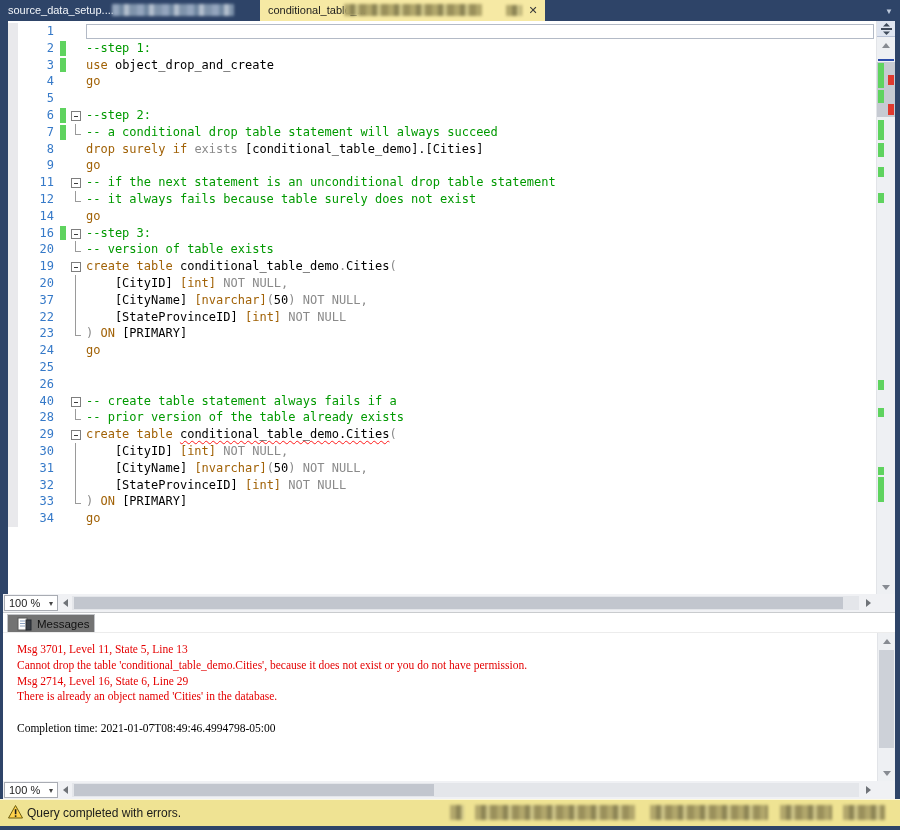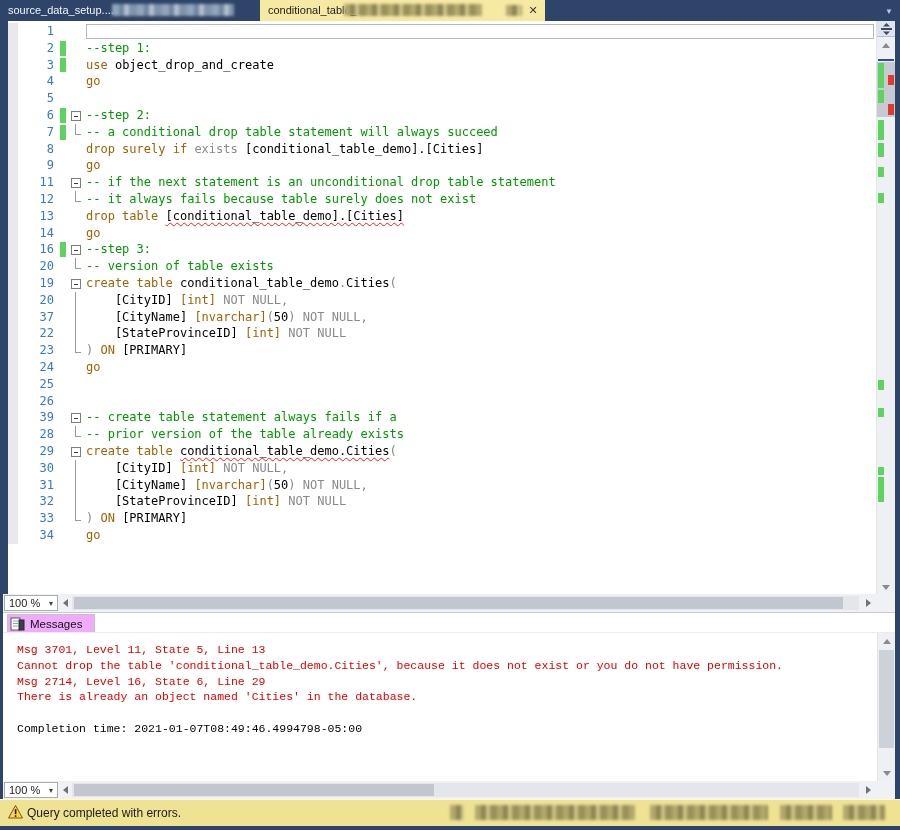--- a/index.html
+++ b/index.html
@@ -73,25 +73,25 @@
   .tri-left{border-top:4px solid transparent;border-bottom:4px solid transparent;border-right:5px solid #6f7378}
   .tri-right{border-top:4px solid transparent;border-bottom:4px solid transparent;border-left:5px solid #6f7378}
   .htrack{flex:1;height:14px;background:#e4e6ea;position:relative;margin-right:2px}
   .hthumb{position:absolute;top:1px;bottom:1px;background:#c2c6ce}
   .ebar .hthumb{left:2px;right:16px}
   .mbar .hthumb{left:2px;width:360px}
   .hcorner{width:20px;height:18px;flex:none;background:#f0f1f4}
 
   
   .mtabs{position:absolute;left:3px;top:612px;right:5px;height:20px;background:#fff;border-top:1px solid #c9cbce}
-  .mtab{position:absolute;left:4px;top:1px;width:88px;height:19px;background:#f0abfc;
+  .mtab{position:absolute;left:4px;top:1px;width:88px;height:19px;background:#737373;
         border:1px solid #c2c4c8;border-bottom:none;display:flex;align-items:center;gap:5px;
-        padding-left:2px;font-size:11.5px;color:#111;box-sizing:border-box}
+        padding-left:9px;font-size:11.5px;color:#111;box-sizing:border-box}
   .mcontent{position:absolute;left:3px;top:632px;right:5px;height:149px;background:#fff;border-top:1px solid #ececec}
-  #msg-lines{position:absolute;left:14px;top:9px;right:26px;font-family:Liberation Mono, monospace;
+  #msg-lines{position:absolute;left:14px;top:9px;right:26px;font-family:Liberation Serif, serif;
              font-size:11.5px;line-height:15.8px;white-space:pre}
   .mline.err{color:#e40000}
   .mvscroll{position:absolute;right:0;top:0;bottom:0;width:17px;background:#eef0f3;border-left:1px solid #e2e4e8}
   .mv-up{position:absolute;left:0;right:0;top:6px}
   .mv-down{position:absolute;left:0;right:0;bottom:6px}
   .mvthumb{position:absolute;left:1px;right:1px;top:17px;height:98px;background:#cdd1d8}
 
   
   .statusbar{position:absolute;left:0;top:799px;width:900px;height:31px;box-sizing:border-box;
              background:#efe393;border-top:1px solid #fdf9e0;border-bottom:4px solid #2e4468}
@@ -124,33 +124,32 @@
       <div class="eline"><div class="ind"></div><div class="lnum">2</div><div class="chbar on"></div><div class="fold"></div><div class="etext"><span class="tk-com">--step 1:</span></div></div>
       <div class="eline"><div class="ind"></div><div class="lnum">3</div><div class="chbar on"></div><div class="fold"></div><div class="etext"><span class="tk-kw">use</span><span class="tk-id"> object_drop_and_create</span></div></div>
       <div class="eline"><div class="ind"></div><div class="lnum">4</div><div class="chbar"></div><div class="fold"></div><div class="etext"><span class="tk-kw">go</span></div></div>
       <div class="eline"><div class="ind"></div><div class="lnum">5</div><div class="chbar"></div><div class="fold"></div><div class="etext"></div></div>
       <div class="eline"><div class="ind"></div><div class="lnum">6</div><div class="chbar on"></div><div class="fold fold-s"></div><div class="etext"><span class="tk-com">--step 2:</span></div></div>
       <div class="eline"><div class="ind"></div><div class="lnum">7</div><div class="chbar on"></div><div class="fold fold-e"></div><div class="etext"><span class="tk-com">-- a conditional drop table statement will always succeed</span></div></div>
       <div class="eline"><div class="ind"></div><div class="lnum">8</div><div class="chbar"></div><div class="fold"></div><div class="etext"><span class="tk-kw">drop surely if</span><span class="tk-gy"> exists</span><span class="tk-id"> [conditional_table_demo].[Cities]</span></div></div>
       <div class="eline"><div class="ind"></div><div class="lnum">9</div><div class="chbar"></div><div class="fold"></div><div class="etext"><span class="tk-kw">go</span></div></div>
       <div class="eline"><div class="ind"></div><div class="lnum">11</div><div class="chbar"></div><div class="fold fold-s"></div><div class="etext"><span class="tk-com">-- if the next statement is an unconditional drop table statement</span></div></div>
       <div class="eline"><div class="ind"></div><div class="lnum">12</div><div class="chbar"></div><div class="fold fold-e"></div><div class="etext"><span class="tk-com">-- it always fails because table surely does not exist</span></div></div>
-      <div class="eline"><div class="ind"></div><div class="lnum">13</div><div class="chbar"></div><div class="fold"></div><div class="etext"><span class="tk-kw">drop table</span><span class="tk-id"> </span><span class="tk-sq">[conditional_table_demo].[Cities]</span></div></div>
       <div class="eline"><div class="ind"></div><div class="lnum">14</div><div class="chbar"></div><div class="fold"></div><div class="etext"><span class="tk-kw">go</span></div></div>
       <div class="eline"><div class="ind"></div><div class="lnum">16</div><div class="chbar on"></div><div class="fold fold-s"></div><div class="etext"><span class="tk-com">--step 3:</span></div></div>
       <div class="eline"><div class="ind"></div><div class="lnum">20</div><div class="chbar"></div><div class="fold fold-e"></div><div class="etext"><span class="tk-com">-- version of table exists</span></div></div>
       <div class="eline"><div class="ind"></div><div class="lnum">19</div><div class="chbar"></div><div class="fold fold-s"></div><div class="etext"><span class="tk-kw">create table</span><span class="tk-id"> conditional_table_demo</span><span class="tk-gy">.</span><span class="tk-id">Cities</span><span class="tk-gy">(</span></div></div>
       <div class="eline"><div class="ind"></div><div class="lnum">20</div><div class="chbar"></div><div class="fold fold-g"></div><div class="etext"><span class="tk-id">    [CityID] </span><span class="tk-kw">[int]</span><span class="tk-gy"> NOT NULL,</span></div></div>
       <div class="eline"><div class="ind"></div><div class="lnum">37</div><div class="chbar"></div><div class="fold fold-g"></div><div class="etext"><span class="tk-id">    [CityName] </span><span class="tk-kw">[nvarchar]</span><span class="tk-gy">(</span><span class="tk-id">50</span><span class="tk-gy">) NOT NULL,</span></div></div>
       <div class="eline"><div class="ind"></div><div class="lnum">22</div><div class="chbar"></div><div class="fold fold-g"></div><div class="etext"><span class="tk-id">    [StateProvinceID] </span><span class="tk-kw">[int]</span><span class="tk-gy"> NOT NULL</span></div></div>
       <div class="eline"><div class="ind"></div><div class="lnum">23</div><div class="chbar"></div><div class="fold fold-e"></div><div class="etext"><span class="tk-gy">) </span><span class="tk-kw">ON</span><span class="tk-id"> [PRIMARY]</span></div></div>
       <div class="eline"><div class="ind"></div><div class="lnum">24</div><div class="chbar"></div><div class="fold"></div><div class="etext"><span class="tk-kw">go</span></div></div>
       <div class="eline"><div class="ind"></div><div class="lnum">25</div><div class="chbar"></div><div class="fold"></div><div class="etext"></div></div>
       <div class="eline"><div class="ind"></div><div class="lnum">26</div><div class="chbar"></div><div class="fold"></div><div class="etext"></div></div>
-      <div class="eline"><div class="ind"></div><div class="lnum">39</div><div class="chbar"></div><div class="fold fold-s"></div><div class="etext"><span class="tk-com">-- create table statement always fails if a</span></div></div>
+      <div class="eline"><div class="ind"></div><div class="lnum">40</div><div class="chbar"></div><div class="fold fold-s"></div><div class="etext"><span class="tk-com">-- create table statement always fails if a</span></div></div>
       <div class="eline"><div class="ind"></div><div class="lnum">28</div><div class="chbar"></div><div class="fold fold-e"></div><div class="etext"><span class="tk-com">-- prior version of the table already exists</span></div></div>
       <div class="eline"><div class="ind"></div><div class="lnum">29</div><div class="chbar"></div><div class="fold fold-s"></div><div class="etext"><span class="tk-kw">create table</span><span class="tk-id"> </span><span class="tk-sq">conditional_table_demo.Cities</span><span class="tk-gy">(</span></div></div>
       <div class="eline"><div class="ind"></div><div class="lnum">30</div><div class="chbar"></div><div class="fold fold-g"></div><div class="etext"><span class="tk-id">    [CityID] </span><span class="tk-kw">[int]</span><span class="tk-gy"> NOT NULL,</span></div></div>
       <div class="eline"><div class="ind"></div><div class="lnum">31</div><div class="chbar"></div><div class="fold fold-g"></div><div class="etext"><span class="tk-id">    [CityName] </span><span class="tk-kw">[nvarchar]</span><span class="tk-gy">(</span><span class="tk-id">50</span><span class="tk-gy">) NOT NULL,</span></div></div>
       <div class="eline"><div class="ind"></div><div class="lnum">32</div><div class="chbar"></div><div class="fold fold-g"></div><div class="etext"><span class="tk-id">    [StateProvinceID] </span><span class="tk-kw">[int]</span><span class="tk-gy"> NOT NULL</span></div></div>
       <div class="eline"><div class="ind"></div><div class="lnum">33</div><div class="chbar"></div><div class="fold fold-e"></div><div class="etext"><span class="tk-gy">) </span><span class="tk-kw">ON</span><span class="tk-id"> [PRIMARY]</span></div></div>
       <div class="eline"><div class="ind"></div><div class="lnum">34</div><div class="chbar"></div><div class="fold"></div><div class="etext"><span class="tk-kw">go</span></div></div>
     </div>
 
   <div class="vscroll">

